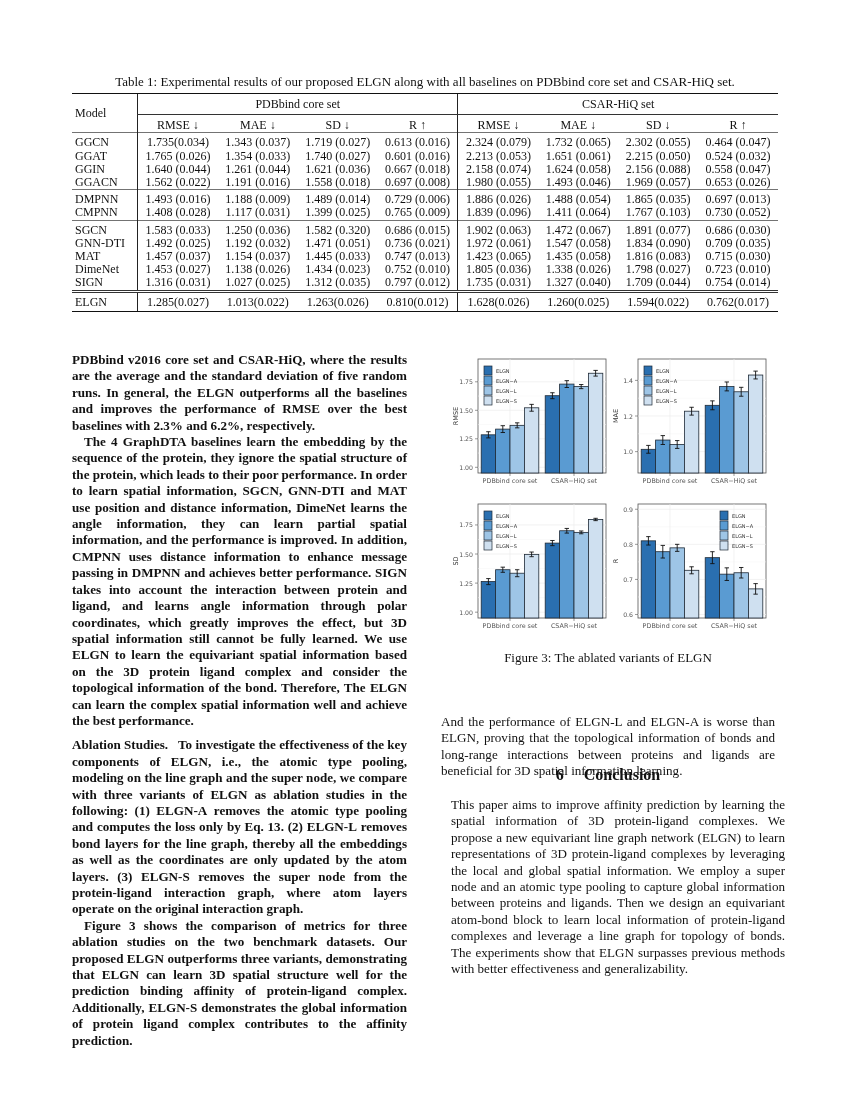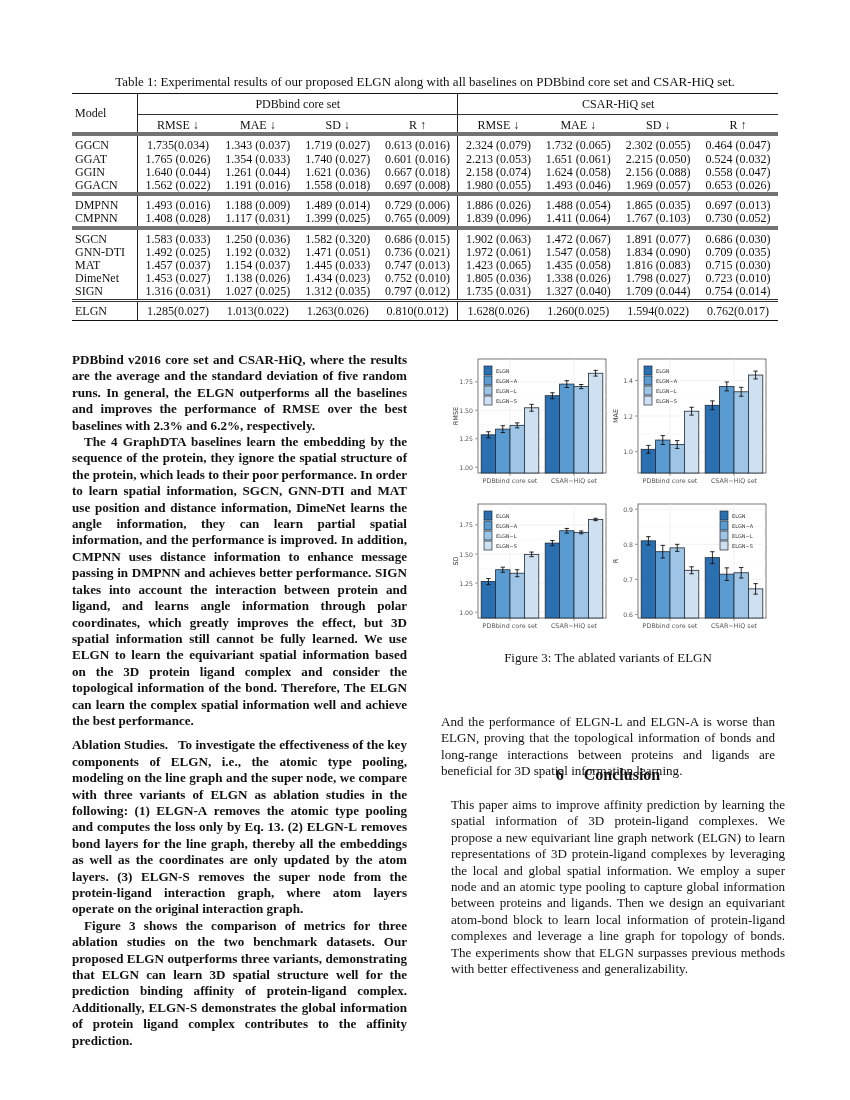--- a/index.html
+++ b/index.html
@@ -4,21 +4,21 @@
 <style>
   html, body { margin:0; padding:0; background:#ffffff; }
   body { width:850px; height:1100px; position:relative; overflow:hidden;
          font-family:"Liberation Serif", "DejaVu Serif", serif; color:#111; }
   .caption-top { position:absolute; left:72px; top:74px; width:706px; text-align:center; font-size:13px; }
   table.results { position:absolute; left:72px; top:93px; width:706px; border-collapse:collapse; font-size:12px; line-height:13.2px; }
   table.results td, table.results th { padding:0 4px; white-space:nowrap; font-weight:normal; text-align:center; }
   table.results td.model { text-align:left; padding-left:3px; width:58px; }
   table.results .vsep { border-left:1px solid #222; }
   table.results tr.top-rule td, table.results tr.top-rule th { border-top:1.6px solid #111; }
-  table.results tr.grp-start td { border-top:4px solid #737373; padding-top:3px; }
+  table.results tr.grp-start td { border-top:1px solid #737373; padding-top:3px; }
   table.results tr.grp-double td { border-top:3px double #333; padding-top:3px; }
   table.results tr.bottom td { border-bottom:1.6px solid #111; padding-bottom:2px;}
   table.results tr.bold td.val { font-weight:normal;text-align:center; }
   table.results th.grp { border-bottom:1px solid #333; padding-top:4px; padding-bottom:3px;}
   table.results tr.sub th { padding-top:4px; }
   .col { position:absolute; text-align:justify; font-size:13.1px; line-height:16.4px; }
   .col p { margin:0; }
   .col p.indent { text-indent:12px; }
   #left-col { left:72px; top:352px; width:335px;font-weight:bold; }
   #right-col-a { left:441px; top:714px; width:334px; }

